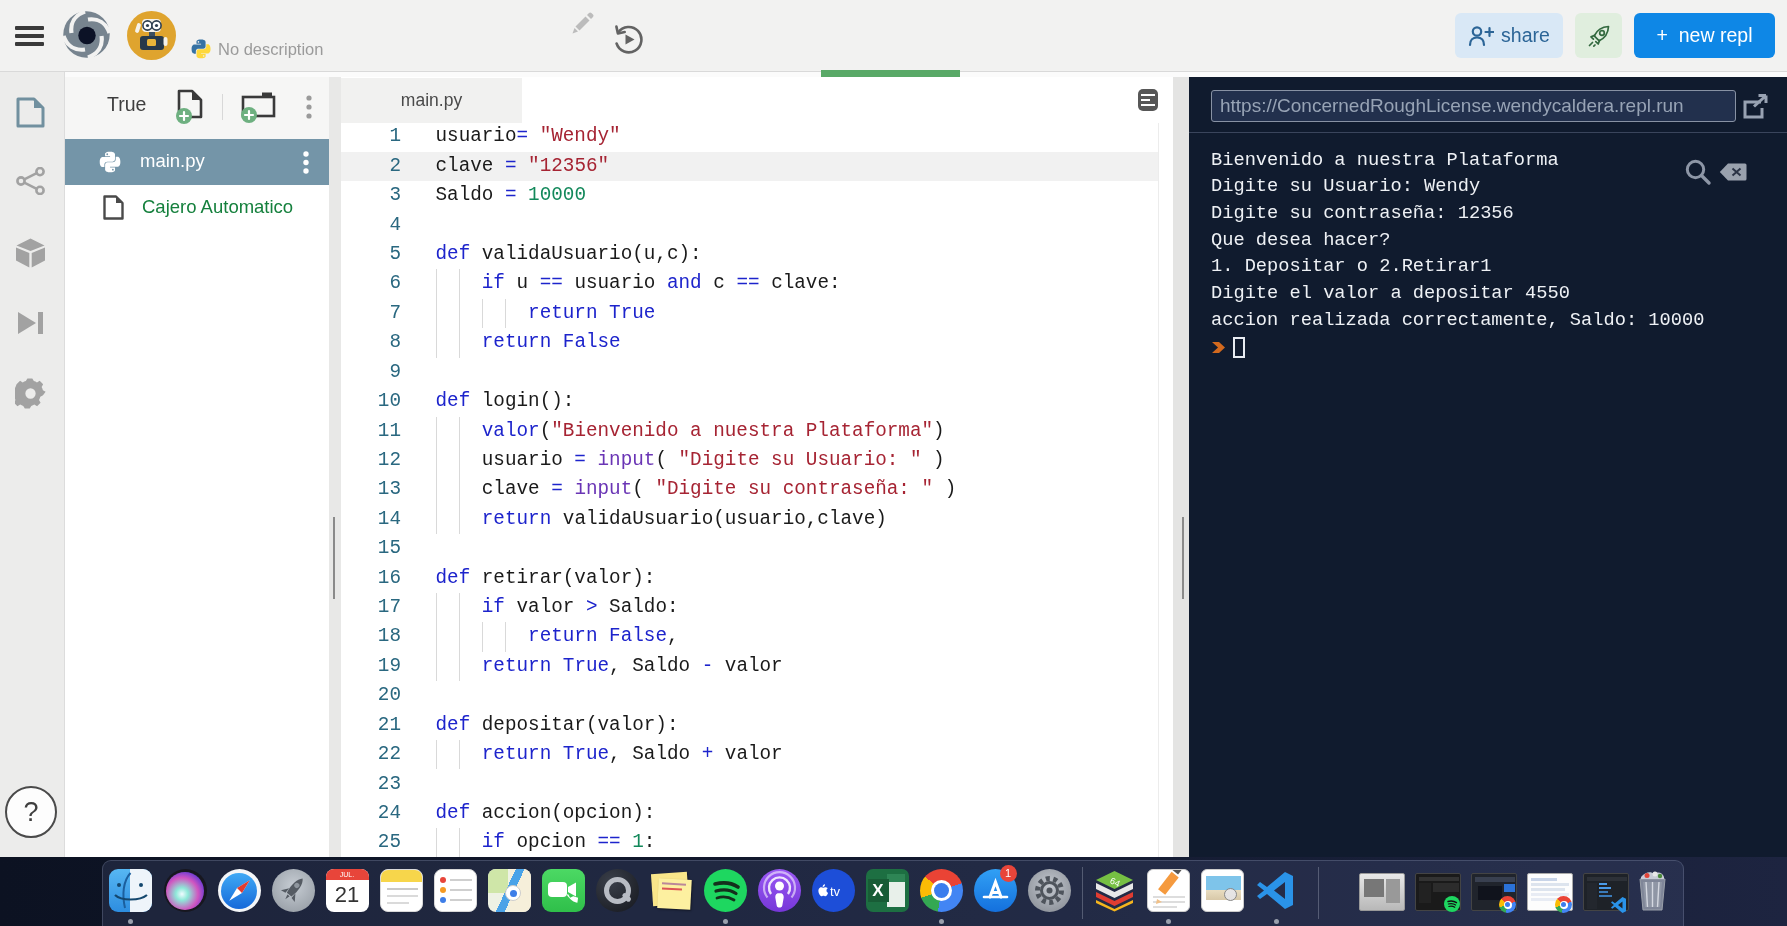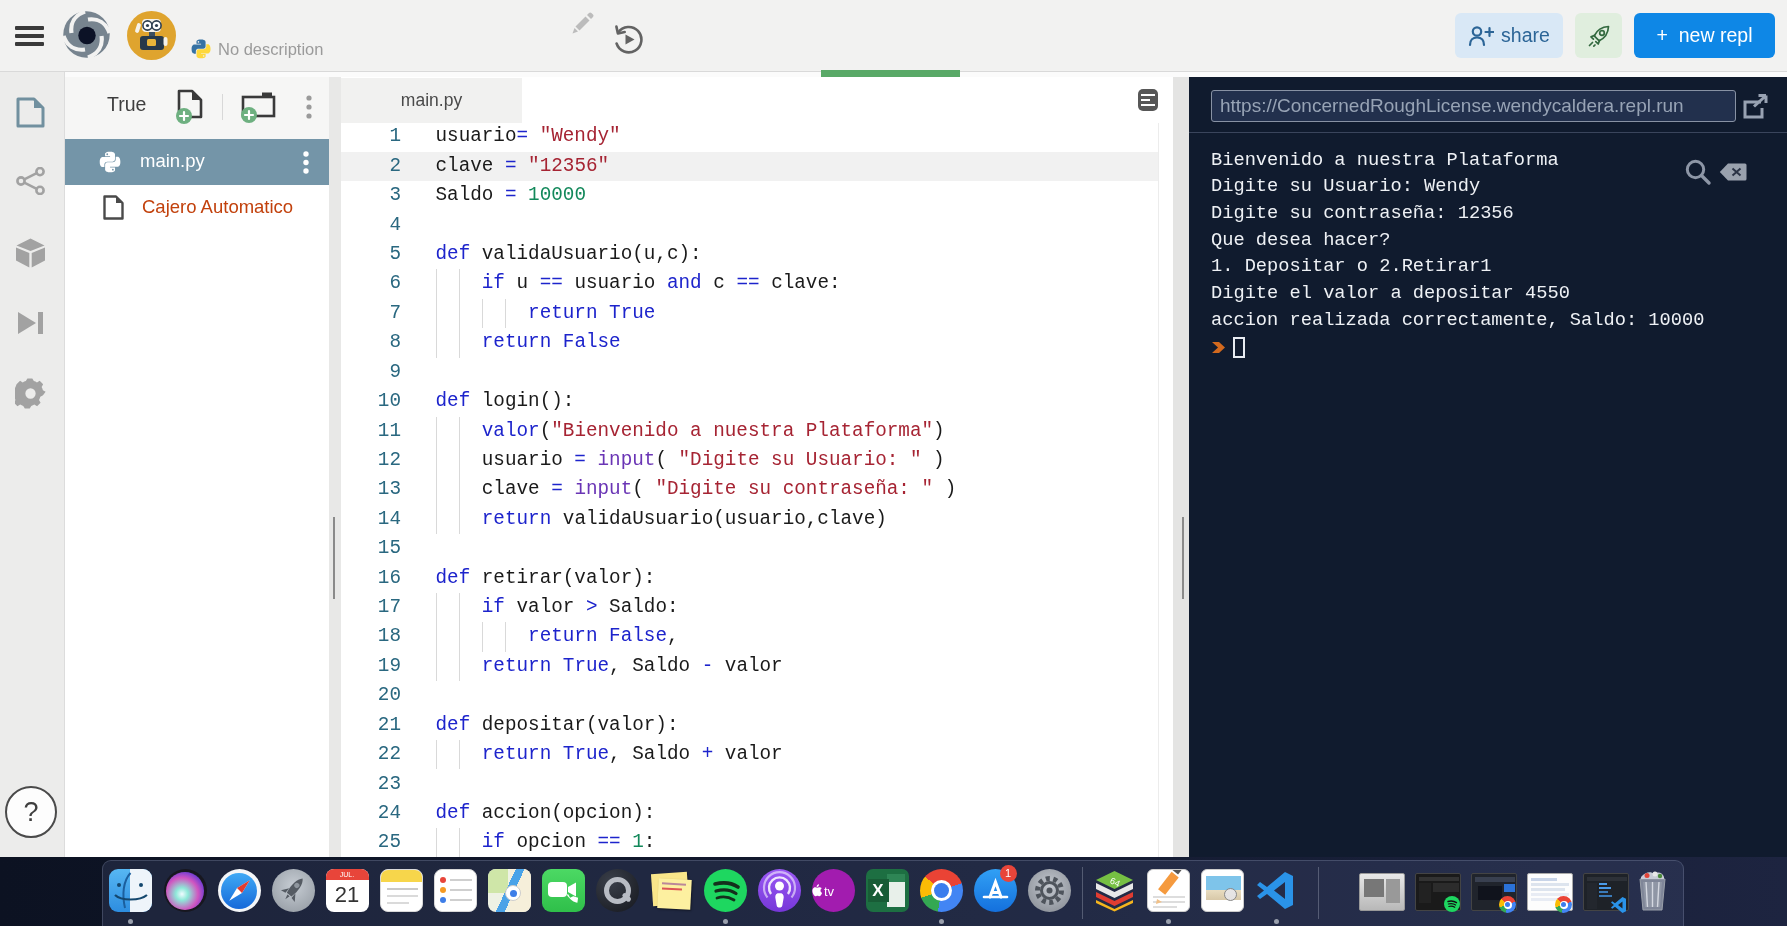--- a/index.html
+++ b/index.html
@@ -18,21 +18,21 @@
   #rununder { position:absolute; left:821px; top:70px; width:139px; height:7px; background:#59a967; z-index:9; }
   .btn { position:absolute; top:13px; height:45px; border-radius:6px; display:flex; align-items:center; justify-content:center; }
   #share { left:1455px; width:108px; background:#d9e8f6; color:#2c6597; font-size:19.5px; gap:7px; }
   #rocket { left:1575px; width:47px; background:#e0eede; }
   #newrepl { left:1634px; width:141px; background:#0e87e6; color:#fff; font-size:19.5px; }
   
   #sidebar { position:absolute; left:0; top:72px; width:65px; height:785px; background:#ececeb; border-right:1px solid #dcdcdc; }
   #files { position:absolute; left:65px; top:72px; width:264px; height:785px; background:#fff; }
   #fhead { position:absolute; left:0; top:0; width:264px; height:67px; background:#f6f6f5; }
   #mainrow { position:absolute; left:0; top:67px; width:264px; height:46px; background:#7495a8; color:#fff; }
-  #cajrow  { position:absolute; left:0; top:113px; width:280px; height:46px; color:#c2410c; }
+  #cajrow  { position:absolute; left:0; top:113px; width:280px; height:46px; color:#15803d; }
   #divL { position:absolute; left:329px; top:72px; width:12px; height:785px; background:#e8e8e7; }
   #divR { position:absolute; left:1173px; top:72px; width:16px; height:785px; background:#e4e4e3; }
   .handle { position:absolute; top:445px; width:2px; height:82px; background:#8a8a8a; }
   #editor { position:absolute; left:341px; top:72px; width:832px; height:785px; background:#fff; overflow:hidden; }
   #tab { position:absolute; left:0; top:6px; width:181px; height:45px; background:#f1f1f0; color:#4a4a4a; font-size:17.5px; display:flex; align-items:center; justify-content:center; }
   #gutter { position:absolute; left:0; top:50.3px; width:60px; text-align:right; font-family:"Liberation Mono",monospace; font-size:19.3px; line-height:29.42px; color:#2a6880; white-space:pre; }
   #code { position:absolute; left:94.5px; top:50.3px; font-family:"Liberation Mono",monospace; font-size:19.3px; line-height:29.42px; color:#1a1a1a; white-space:pre; }
   #activeline { position:absolute; left:0; top:80px; width:817px; height:29px; background:#f1f1f1; }
   .k { color:#1d24cc; } .s { color:#a62433; } .n { color:#12885a; } .b { color:#6a35b5; }
   .guide { position:absolute; width:1px; background:#d9d9d9; }
@@ -427,21 +427,21 @@
 
   <div class="dicon" style="left:654.5px; border-radius:50%; background:linear-gradient(180deg,#9b59f5,#7637d8);">
     <svg class="abs" width="43" height="43" viewBox="0 0 43 43">
       <circle cx="21.5" cy="17" r="4.5" fill="#fff"></circle>
       <path d="M21.5 24 c-3 0-4.5 2-4.2 4.5 l1.4 8 c0.2 1.5 1.3 2 2.8 2 s2.6-0.5 2.8-2 l1.4-8 c0.3-2.5-1.2-4.5-4.2-4.5 z" fill="#fff"></path>
       <path d="M13 25 a10.5 10.5 0 1 1 17 0" fill="none" stroke="#fff" stroke-width="2.4" opacity="0.85"></path>
       <path d="M9.5 28.5 a15.5 15.5 0 1 1 24 0" fill="none" stroke="#fff" stroke-width="2.2" opacity="0.55"></path>
     </svg>
   </div>
 
-  <div class="dicon" style="left:708.5px; border-radius:50%; background:#a21caf; color:#fff; display:flex; align-items:center; justify-content:flex-start; font-size:15px;">
+  <div class="dicon" style="left:708.5px; border-radius:50%; background:#1d4ed8; color:#fff; display:flex; align-items:center; justify-content:center; font-size:15px;">
     <svg width="30" height="16" viewBox="0 0 30 16">
         <path d="M5.6 3.2 c0.9-1.1 0.8-2.3 0.7-2.7 -0.8 0-1.7 0.5-2.3 1.2 -0.5 0.6-0.9 1.7-0.7 2.6 0.9 0.1 1.7-0.4 2.3-1.1z M6.9 4.6 c-1.3 0-2.3 0.7-2.9 0.7 -0.7 0-1.6-0.7-2.6-0.7 -1.3 0-2.6 0.8-3.2 2 -1.4 2.4-0.4 6 1 8 0.7 1 1.5 2.1 2.5 2 1 0 1.4-0.6 2.6-0.6 1.2 0 1.5 0.6 2.6 0.6 1.1 0 1.8-1 2.4-2 0.8-1.1 1.1-2.2 1.1-2.3 0 0-2.1-0.8-2.1-3.2 0-2 1.6-2.9 1.7-3 -0.9-1.4-2.4-1.5-3.1-1.5z" fill="#fff" transform="scale(0.75) translate(3,1)"></path>
         <text x="12" y="13" font-size="13" fill="#fff" font-family="Liberation Sans">tv</text>
       </svg>
   </div>
 
   <div class="dicon" style="left:762.5px; border-radius:7px; background:#1d6f42; overflow:hidden;">
     <div class="abs" style="left:21px; top:5px; width:18px; height:33px; background:#e8f0ea;"></div>
     <div class="abs" style="left:21px; top:5px; width:18px; height:8px; background:#2e8555;"></div>
     <div class="abs" style="left:2px; top:10px; width:21px; height:23px; background:#185c36; display:flex; align-items:center; justify-content:center; color:#fff; font-size:17px; font-weight:bold;">X</div>

